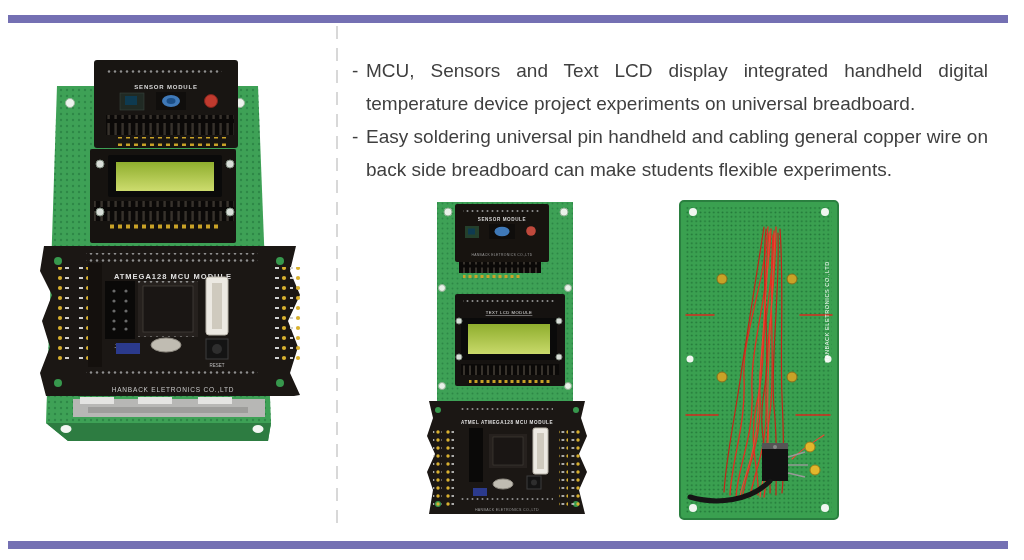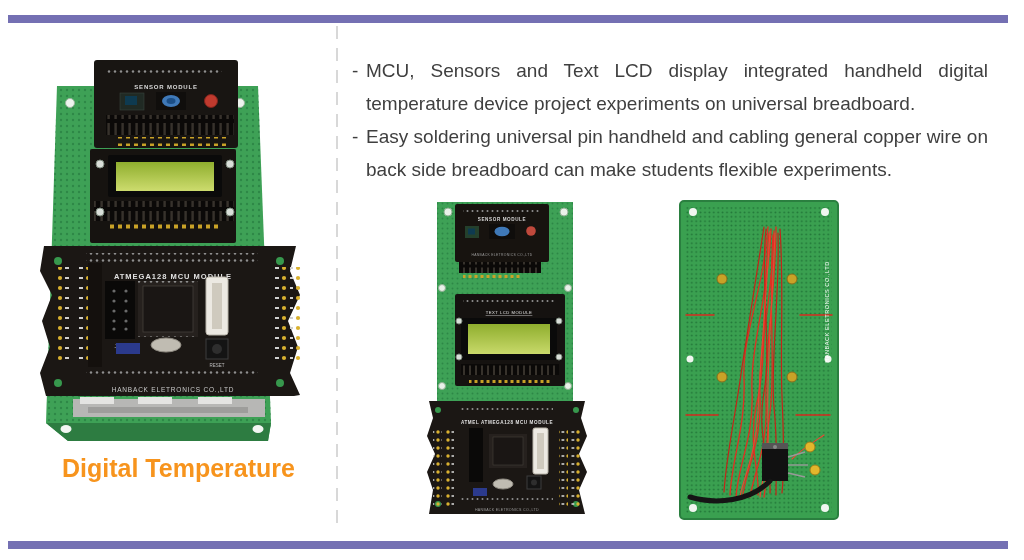--- a/index.html
+++ b/index.html
@@ -159,21 +159,20 @@
         <rect x="45" y="366" width="192" height="18" fill="#b7b7b5"></rect>
         <rect x="52" y="364" width="34" height="7" fill="#e4e4e2"></rect>
         <rect x="110" y="364" width="34" height="7" fill="#e4e4e2"></rect>
         <rect x="170" y="364" width="34" height="7" fill="#e4e4e2"></rect>
         <rect x="60" y="374" width="160" height="6" fill="#9d9d9b"></rect>
       </g>
     </svg>
   </figure>
 
   <div class="caption">
-    <div>Digital Temperature</div>
   </div>
 
   <div class="bullets">
     <div class="bullet">
       <span class="bullet-marker">-</span>
       <span class="bullet-text">MCU, Sensors and Text LCD display integrated handheld digital temperature device project experiments on universal breadboard.</span>
     </div>
     <div class="bullet">
       <span class="bullet-marker">-</span>
       <span class="bullet-text">Easy soldering universal pin handheld and cabling general copper wire on back side breadboard can make students flexible experiments.</span>

